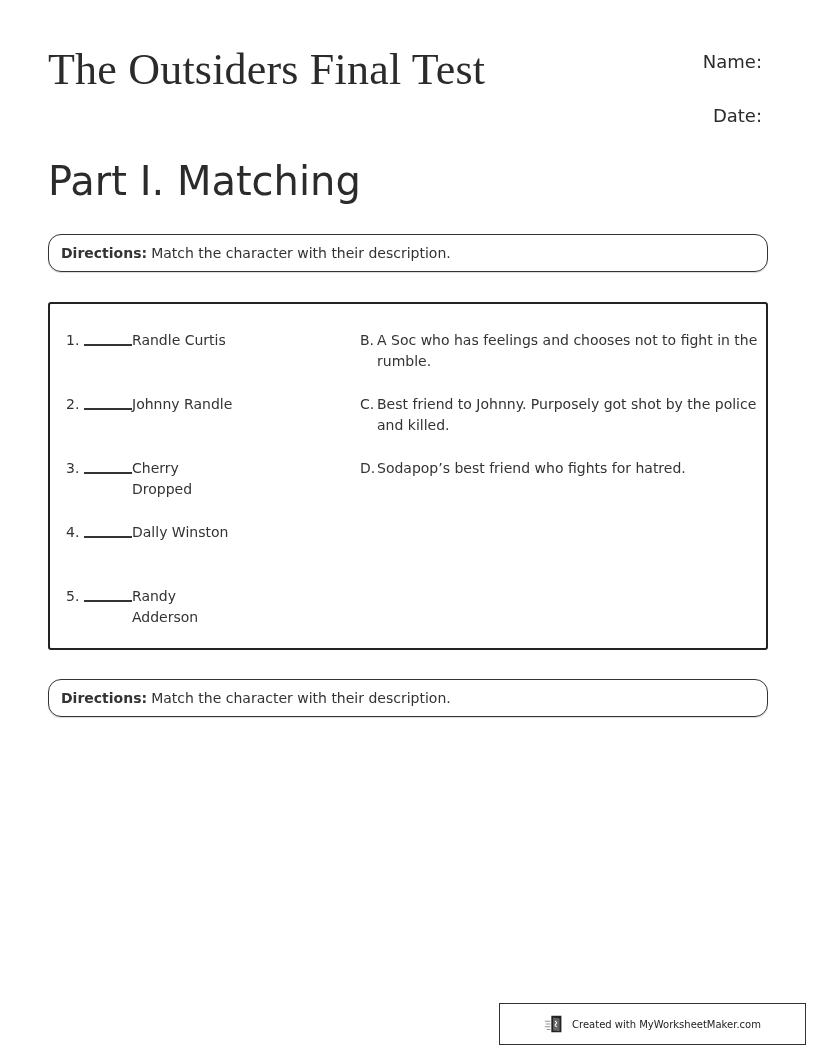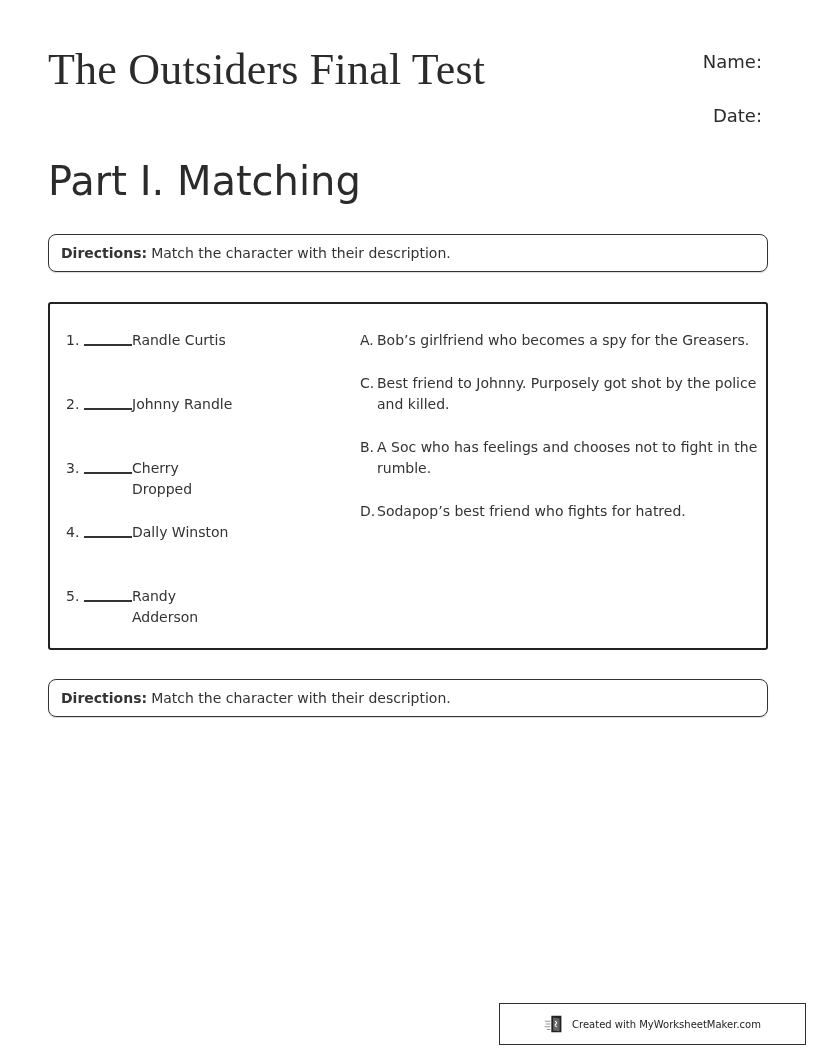--- a/index.html
+++ b/index.html
@@ -33,21 +33,21 @@
     .field-line {
       flex: 1; height: 26px;
       border-bottom: 1.5px solid #333;
     }
     .part-title {
       position: absolute; left: 48px; top: 158px;
       font-size: 40px; color: #2b2b2b; white-space: nowrap;
     }
     .directions {
       position: absolute; left: 48px; width: 720px; height: 38px;
-      border: 1px solid #333; border-radius: 8px;
+      border: 1px solid #333; border-radius: 13px;
       padding: 0 12px;
       display: flex; align-items: center;
       font-size: 14px; color: #333;
       box-shadow: 0 1px 1px rgba(0,0,0,0.15);
     }
     .directions.d1 { top: 234px; }
     .directions.d2 { top: 679px; }
     .directions b { font-weight: bold; margin-right: 4px; }
     .match-box {
       position: absolute; left: 48px; top: 302px;
@@ -132,27 +132,24 @@
     </div>
     <div class="char-item">
       <span class="char-num">5.</span>
       <span class="char-blank"></span>
       <span class="char-name">Randy Adderson</span>
     </div>
   </div>
 
   <div class="descs">
     <div class="desc-item">
-      <span class="desc-letter">A.</span><span>Bob’s girlfriend who becomes a spy for the Greasers.</span>
+      <span class="desc-letter">B.</span><span>A Soc who has feelings and chooses not to fight in the rumble.</span>
     </div>
     <div class="desc-item">
       <span class="desc-letter">C.</span><span>Best friend to Johnny. Purposely got shot by the police and killed.</span>
-    </div>
-    <div class="desc-item">
-      <span class="desc-letter">B.</span><span>A Soc who has feelings and chooses not to fight in the rumble.</span>
     </div>
     <div class="desc-item">
       <span class="desc-letter">D.</span><span>Sodapop’s best friend who fights for hatred.</span>
     </div>
   </div>
 </div>
 
 <div class="directions d2">
   <b>Directions:</b>
   <span>Match the character with their description.</span>

